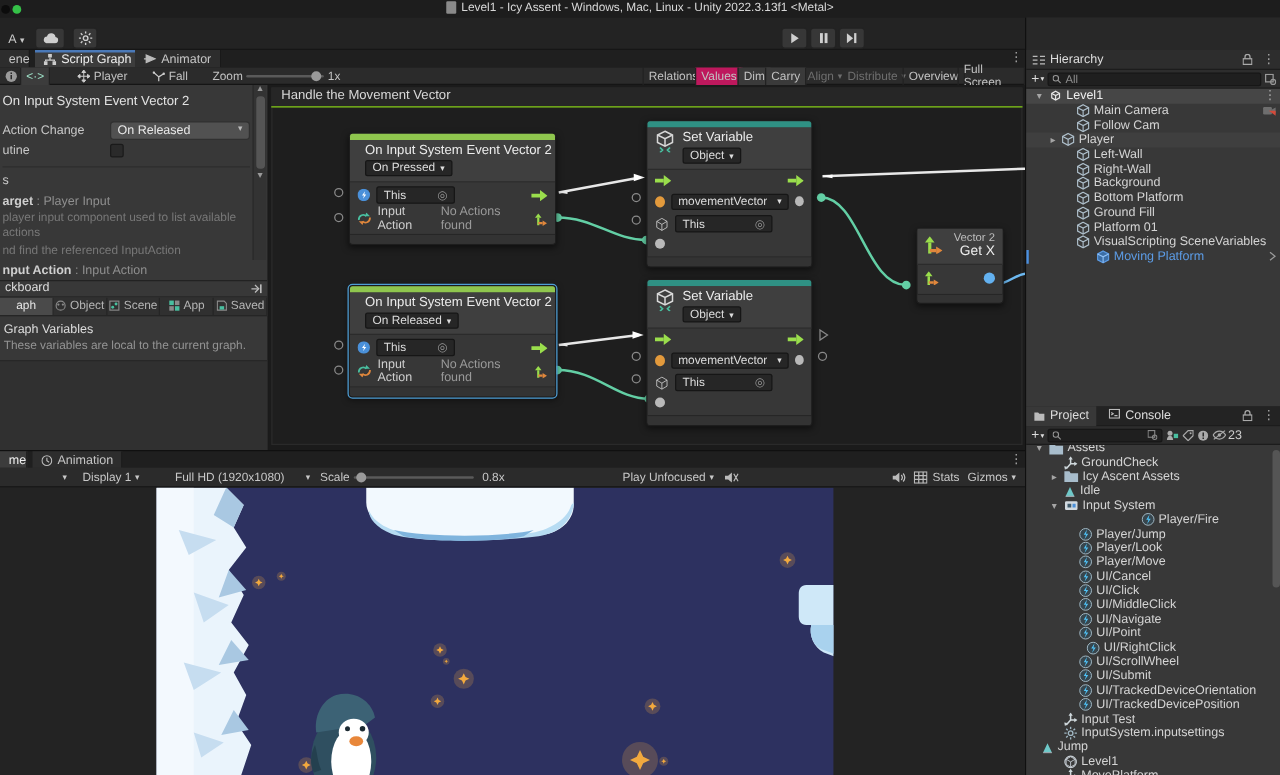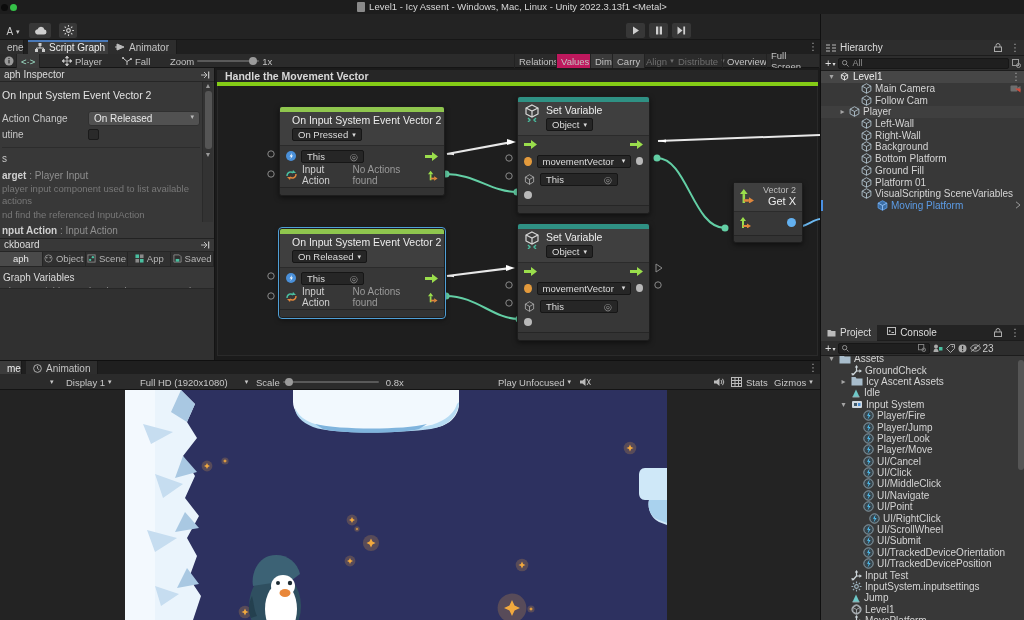--- a/index.html
+++ b/index.html
@@ -72,22 +72,22 @@
   #bb-vars .bb-desc { color:#949494; font-size:9.5px; margin-top:2px; }
   #newvar-row { display:flex; margin-top:8px; gap:2px; }
   #newvar-input { flex:1; background:#2a2a2a; border:1px solid #1c1c1c; border-radius:2px; color:#8a8a8a;
     text-align:right; padding:2px 5px; font-size:9.5px; }
   #newvar-add { width:24px; background:#3e3e3e; border:1px solid #2a2a2a; border-radius:2px; color:#ddd; text-align:center; padding:1px 0; }
   #bb-rest { position:absolute; left:0; right:0; bottom:0; top:220px; background:#303030; border-top:1px solid #272727; }
 
   
   #graph-canvas { left:215px; top:68px; width:605px; height:292px; background:#1b1b1b; overflow:hidden; }
   #group-box { position:absolute; left:2px; top:2px; width:601px; height:286px; background:rgba(255,255,255,0.015); border:1px solid #2a2a2a; }
-  #group-header { position:absolute; left:2px; top:2px; width:601px; height:16px; background:#262626; border-bottom:4px solid #84cc16;
-    color:#d8d8d8; font-size:10.5px; display:flex; align-items:flex-end; padding-left:8px;font-weight:bold; }
+  #group-header { position:absolute; left:2px; top:2px; width:601px; height:16px; background:#262626; border-bottom:1px solid #84cc16;
+    color:#d8d8d8; font-size:10.5px; display:flex; align-items:flex-start; padding-left:8px; }
   .node { position:absolute; background:#373737; border:1px solid #1d1d1d; border-radius:3px; box-shadow:0 2px 5px rgba(0,0,0,.5); }
   .node.selected { outline:1px solid #4f9fd6; }
   .node-strip { height:5px; border-radius:2px 2px 0 0; }
   .strip-lime { background:#8fc64e; }
   .strip-teal { background:#2f9184; }
   .node-header { background:#3f3f3f; padding:2px 6px 4px 6px; display:flex; gap:6px; border-bottom:1px solid #2b2b2b; }
   .node-title { font-size:10.5px; color:#ececec; white-space:nowrap; }
   .chip { display:inline-flex; align-items:center; gap:4px; background:#262626; border:1px solid #161616; border-radius:2px;
     padding:0px 5px; color:#ddd; font-size:9.5px; margin-top:2px; }
   .node-row { display:flex; align-items:center; gap:5px; padding:0 6px; }
@@ -255,29 +255,20 @@
       </div>
   <div class="gtb-item gtb-btn" style="left:722px">
         <span>Overview</span>
       </div>
   <div class="gtb-item gtb-btn" style="left:766px">
         <span>Full Screen</span>
       </div>
 </div>
 
 <div id="inspector" class="abs">
-  <div class="pane-header">
-    <span>aph Inspector</span>
-    <span class="hdr-ico">
-          <svg width="9" height="8" viewBox="0 0 9 8">
-            <path d="M0 4h5M3 1l3 3-3 3" stroke="#bbb" fill="none"></path>
-            <rect x="7" y="0.5" width="1.3" height="7" fill="#bbb"></rect>
-          </svg>
-        </span>
-  </div>
   <div id="insp-body">
     <div class="insp-title">On Input System Event Vector 2</div>
     <div class="insp-row">
       <span class="insp-label">Action Change</span>
       <span class="dropdown">
             <span>On Released</span>
             <span class="dd-arrow" style="font-size:7px">▾</span>
           </span>
     </div>
     <div class="insp-row">
@@ -1033,21 +1024,21 @@
           <span class="exp">▾</span>
           <span class="icon-s">
             <svg width="12" height="11" viewBox="0 0 12 11">
               <rect x="1" y="2" width="10" height="7" rx="1" fill="#d2dae0"></rect>
               <rect x="3" y="4" width="3" height="3" fill="#3f5a6b"></rect>
               <rect x="7" y="4" width="2.5" height="3" fill="#4a90d9"></rect>
             </svg>
           </span>
           <span>Input System</span>
         </div>
-        <div class="trow" style="height: 11.4px; padding-left: 30px;">
+        <div class="trow" style="height: 11.4px; padding-left: 30px; justify-content: center;">
           <span class="exp"></span>
           <span class="icon-s">
             <svg width="11" height="11" viewBox="0 0 11 11">
               <circle cx="5.5" cy="5.5" r="4.7" fill="#37464e" stroke="#9fb6c2" stroke-width="0.8"></circle>
               <path d="M6.6 1.6L4 5.8h1.8L4.6 9.4 7.6 5H5.8z" fill="#4fc3f7"></path>
             </svg>
           </span>
           <span>Player/Fire</span>
         </div>
         <div class="trow" style="height: 11.4px; padding-left: 30px;">
@@ -1197,21 +1188,21 @@
           <span class="icon-s">
             <svg width="11" height="11" viewBox="0 0 12 12">
               <circle cx="6" cy="6" r="2" fill="none" stroke="#9fb6c2" stroke-width="1.2"></circle>
               <g stroke="#9fb6c2" stroke-width="1.2">
                 <path d="M6 0.5v2M6 9.5v2M0.5 6h2M9.5 6h2M2.1 2.1l1.4 1.4M8.5 8.5l1.4 1.4M9.9 2.1L8.5 3.5M3.5 8.5L2.1 9.9"></path>
               </g>
             </svg>
           </span>
           <span>InputSystem.inputsettings</span>
         </div>
-        <div class="trow" style="height: 11.4px; padding-left: 18px;">
+        <div class="trow" style="height: 11.4px; ">
           <span class="exp"></span>
           <span class="icon-s">
             <svg width="10" height="10" viewBox="0 0 10 10">
               <path d="M1.5 9L5 1.5 8.5 9z" fill="#6ec9c9"></path>
               <path d="M1.5 9h7" stroke="#9aa7ad"></path>
             </svg>
           </span>
           <span>Jump</span>
         </div>
         <div class="trow" style="height: 11.4px; padding-left: 18px;">

